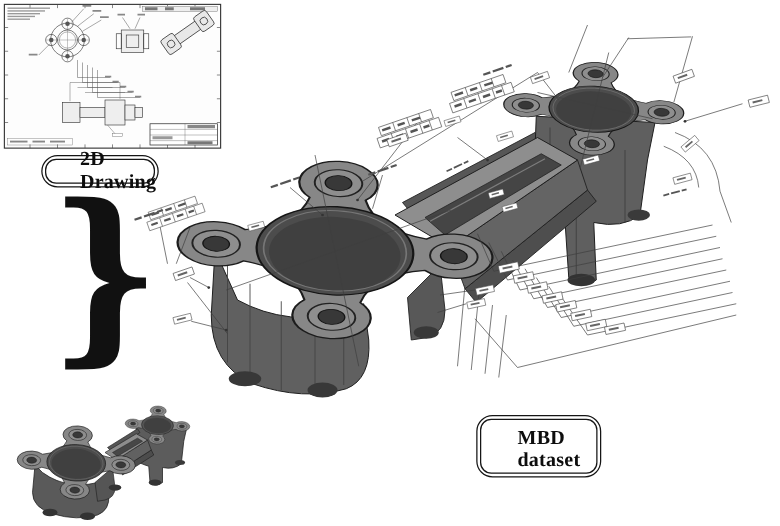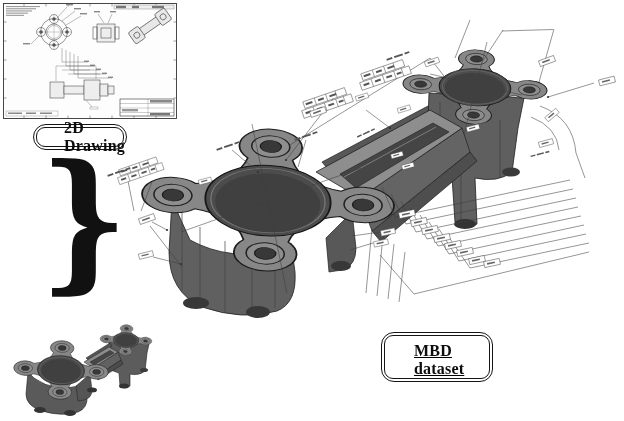--- a/index.html
+++ b/index.html
@@ -9,21 +9,21 @@
   .scene{left:0;top:0;}
   .thumb{left:2px;top:2px;}
   .mini{left:6px;top:306px;}
   .pill{position:absolute;box-sizing:border-box;border:1.5px solid #151515;border-radius:13px;
         padding:2px;background:#fff;}
   .pill-inner{box-sizing:border-box;width:100%;height:100%;border:1.3px solid #151515;border-radius:9px;
         display:flex;align-items:center;justify-content:center;
         font-weight:bold;font-size:16px;color:#0d0d0d;letter-spacing:.2px;padding-left:29px;}
   #lbl-2d{left:33px;top:124px;width:94px;height:26px;}
   #lbl-3d{left:30px;top:283px;width:101px;height:27px;}
-  #lbl-mbd{left:381px;top:332px;width:112px;height:50px;text-decoration:underline;}
+  #lbl-mbd{left:381px;top:332px;width:100px;height:50px;}
   #lbl-mbd .pill-inner{align-items:flex-start;padding-top:6px;}
   .brace{position:absolute;left:42px;top:144px;width:84px;height:150px;
          display:flex;align-items:center;justify-content:center;
          font-family:"DejaVu Serif",serif;font-weight:bold;font-size:150px;line-height:150px;
          color:#111;transform:scaleX(.92);}
 </style>
 </head>
 <body>
 
 <div class="figure">

